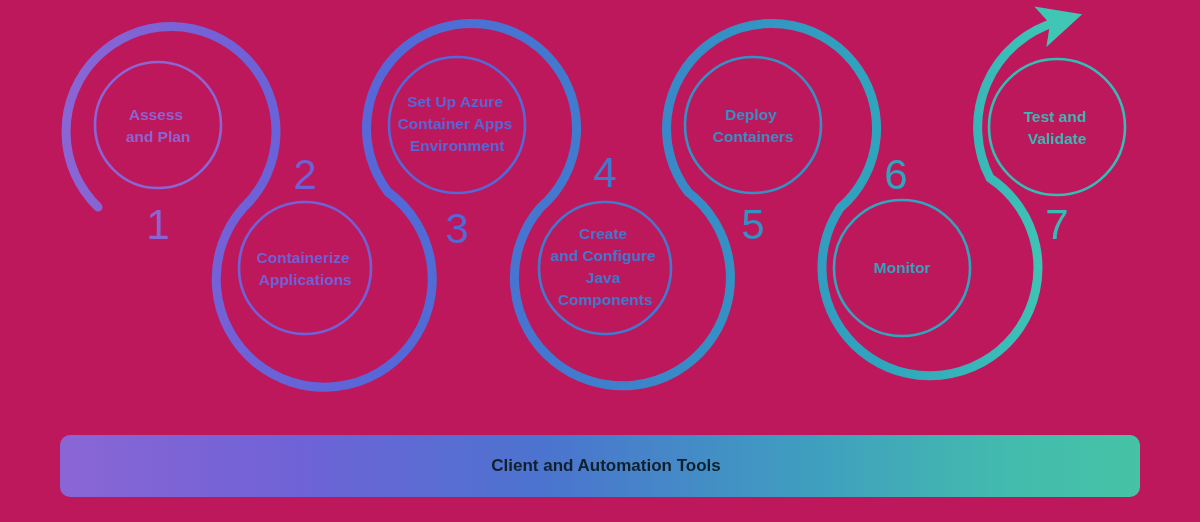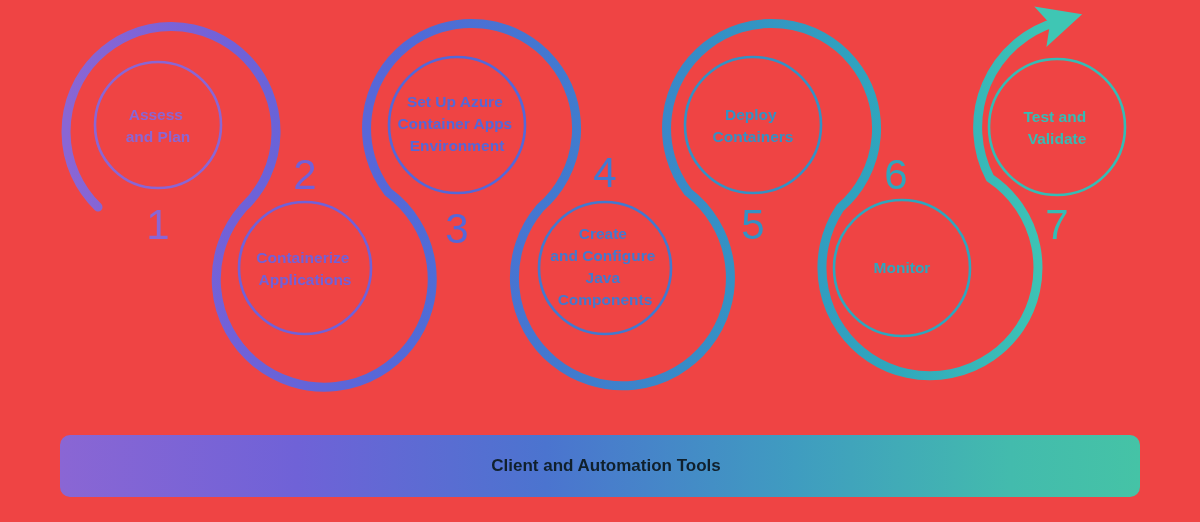--- a/index.html
+++ b/index.html
@@ -11,21 +11,21 @@
   body {
     width: 1200px;
     height: 522px;
     overflow: hidden;
     font-family: "Liberation Sans", sans-serif;
   }
   #infographic {
     position: relative;
     width: 1200px;
     height: 522px;
-    background: #ef4444;
+    background: #be185d;
   }
   svg#diagram {
     position: absolute;
     left: 0;
     top: 0;
     width: 1200px;
     height: 522px;
     display: block;
   }
   .step-label {

